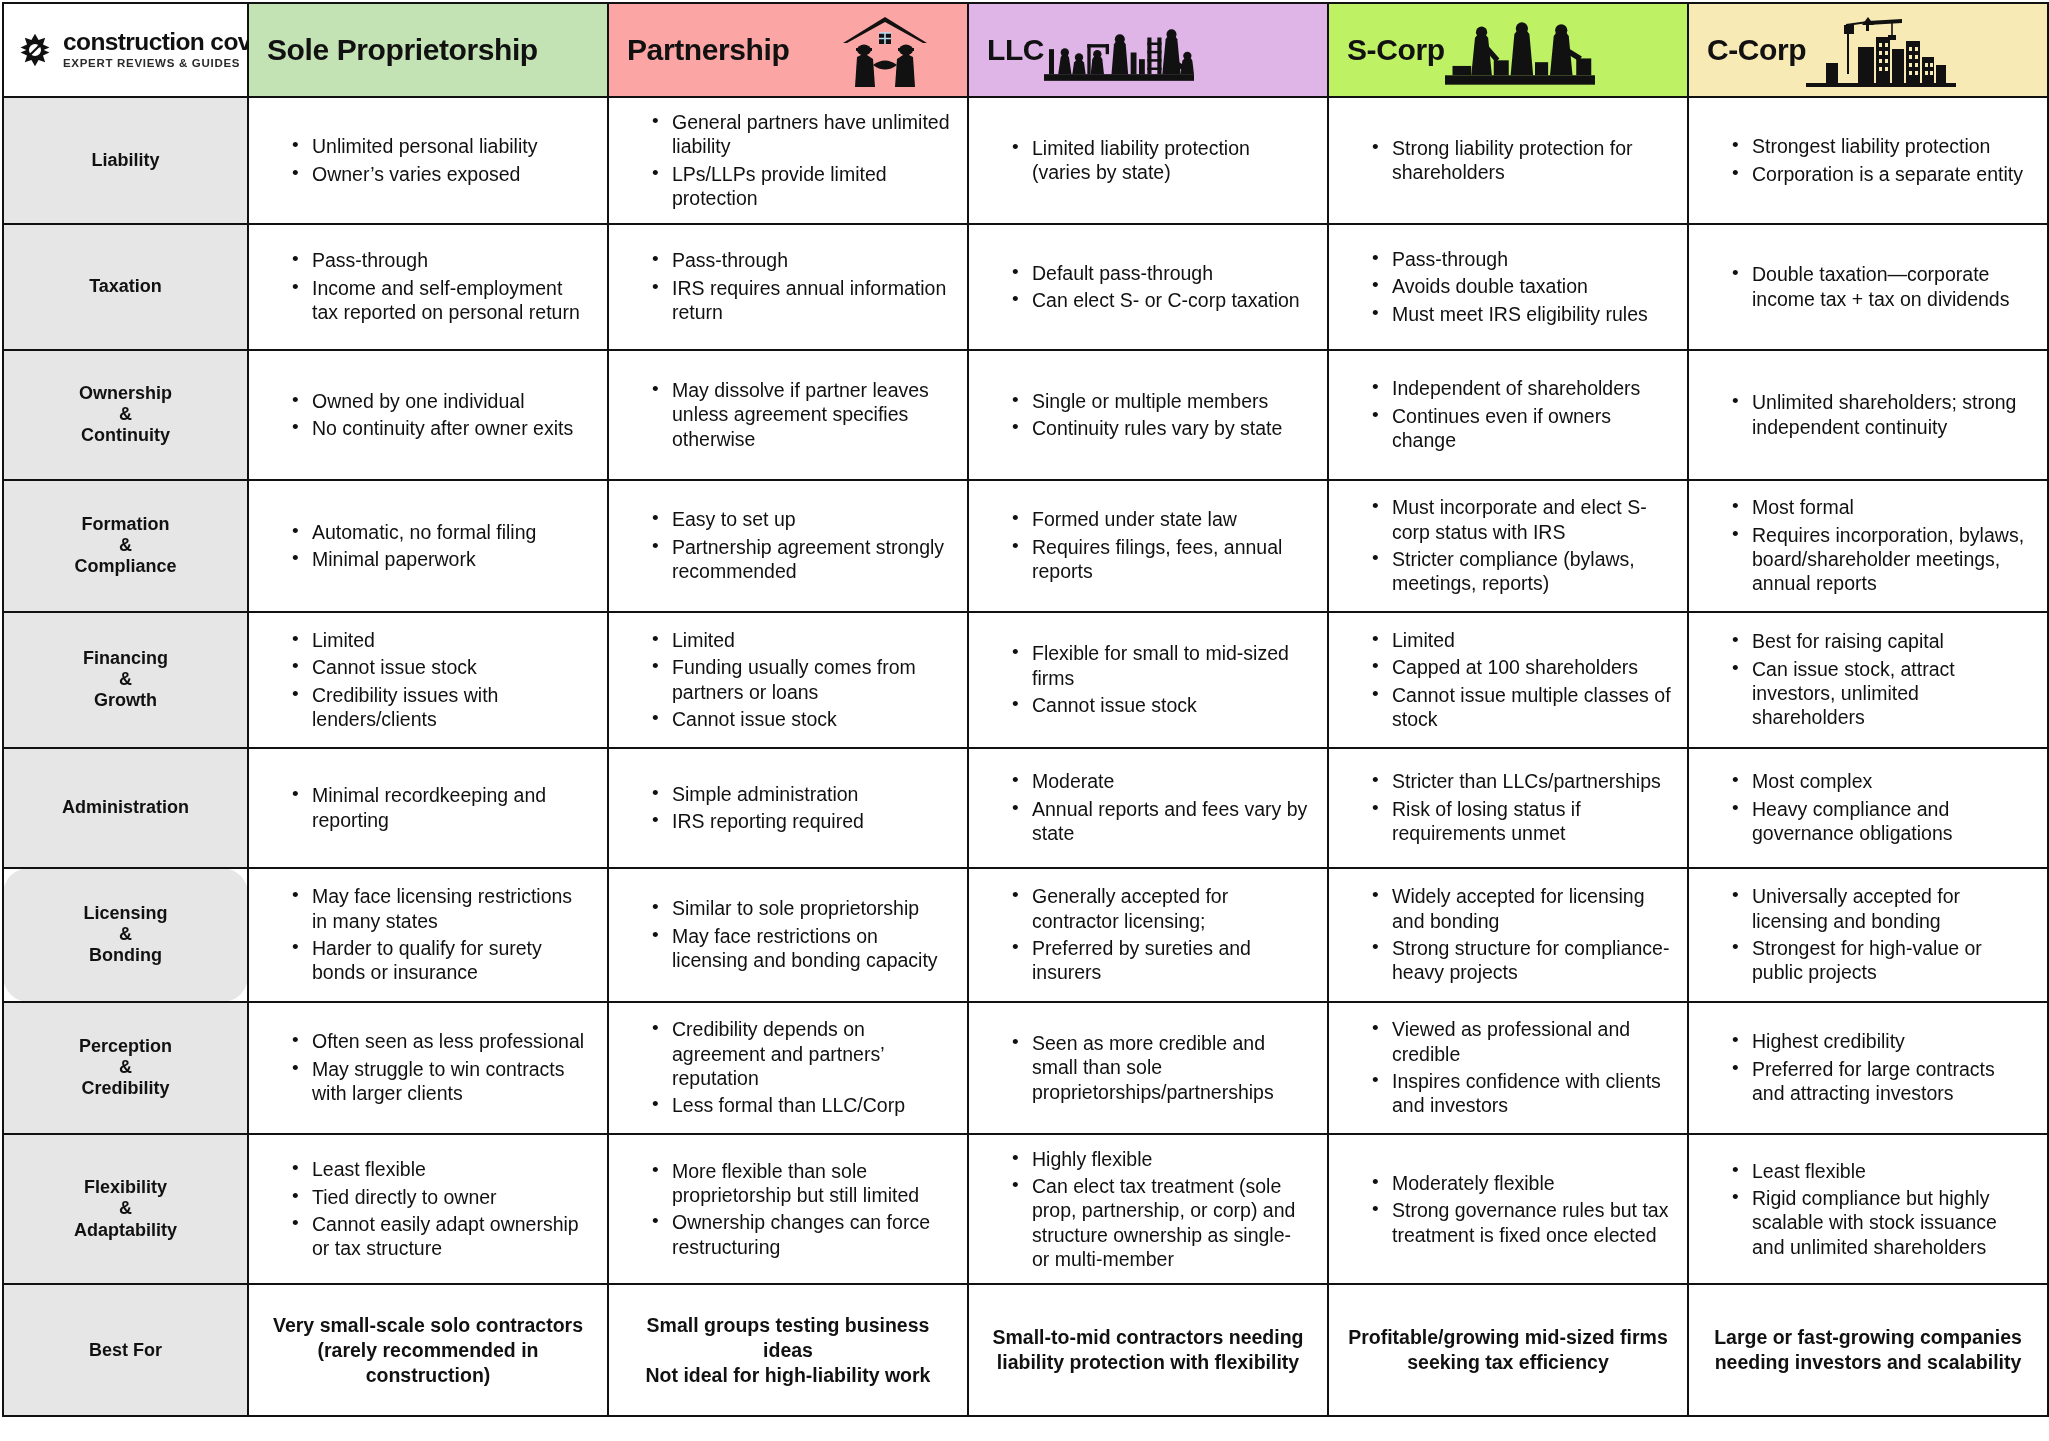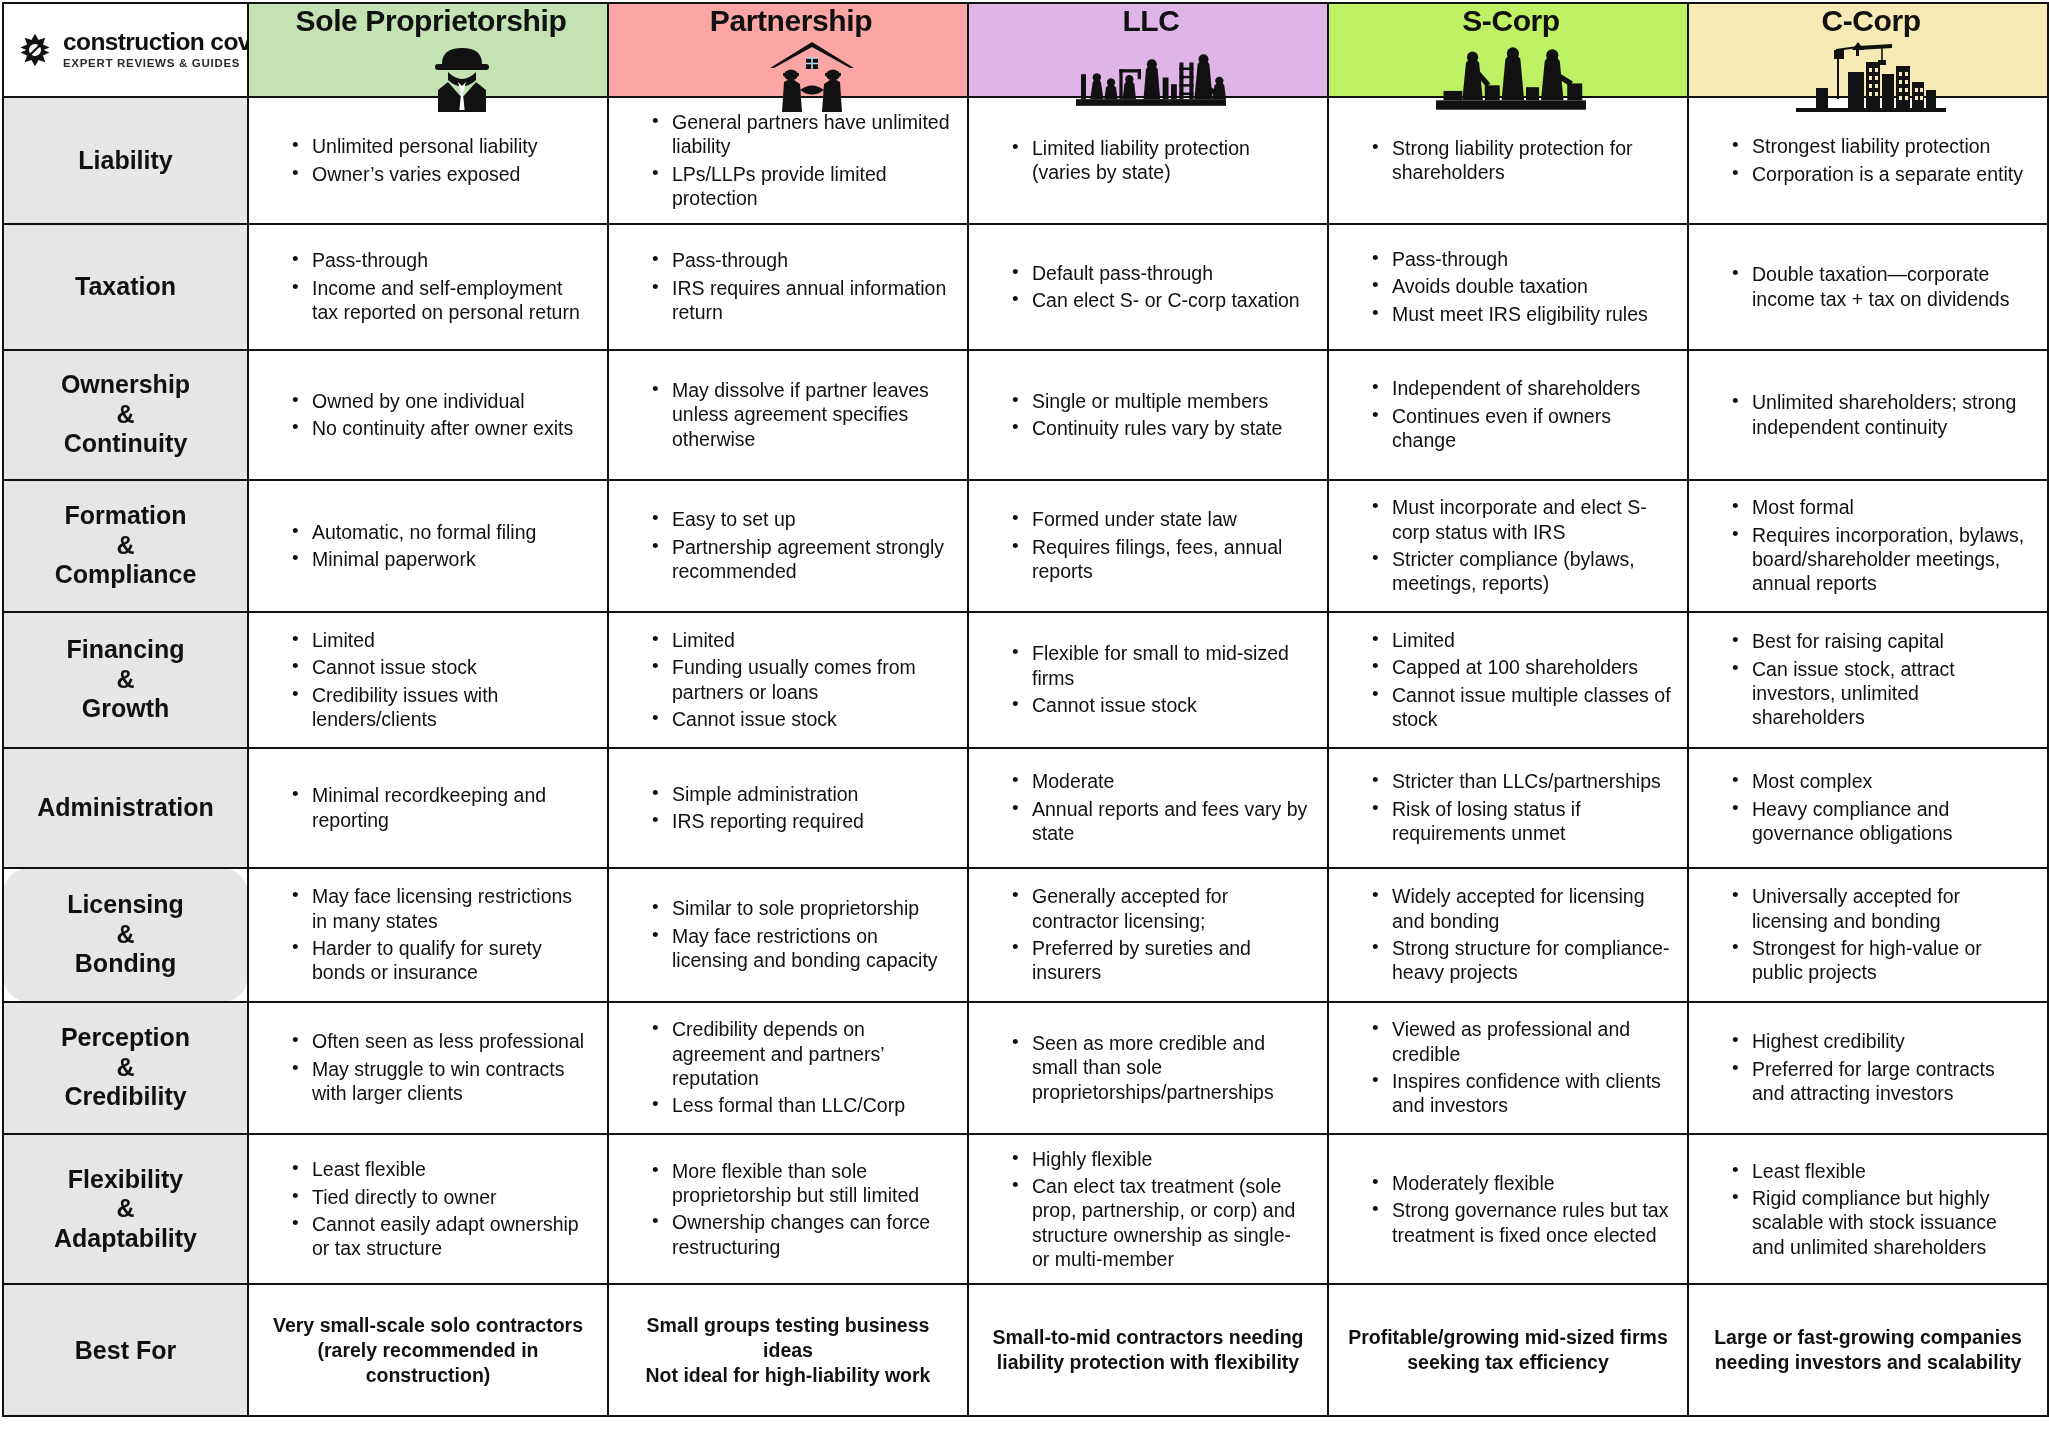--- a/index.html
+++ b/index.html
@@ -73,25 +73,24 @@
     margin-top: 4px;
     white-space: nowrap;
   }
 
   th.head-cell {
     position: relative;
   }
   .head-inner {
     display: flex;
     align-items: center;
-    justify-content: space-between;
+    justify-content: flex-start;
     height: 92px;
     padding: 0 12px 0 18px;
     box-sizing: border-box;
-    flex-direction: column;
   }
   .head-title {
     font-size: 30px;
     font-weight: 700;
     letter-spacing: -0.4px;
     color: #111111;
     white-space: nowrap;
   }
   .head-art {
     height: 74px;
@@ -107,21 +106,21 @@
   
   tbody td {
     border: 2px solid #111111;
     vertical-align: middle;
     padding: 0;
   }
 
   td.row-label {
     background: #e6e6e6;
     text-align: center;
-    font-size: 25px;
+    font-size: 18px;
     font-weight: 700;
     line-height: 1.18;
     color: #111111;
     padding: 8px 6px;
   }
   td.row-label .lab {
     display: block;
     white-space: pre-line;
   }
 

